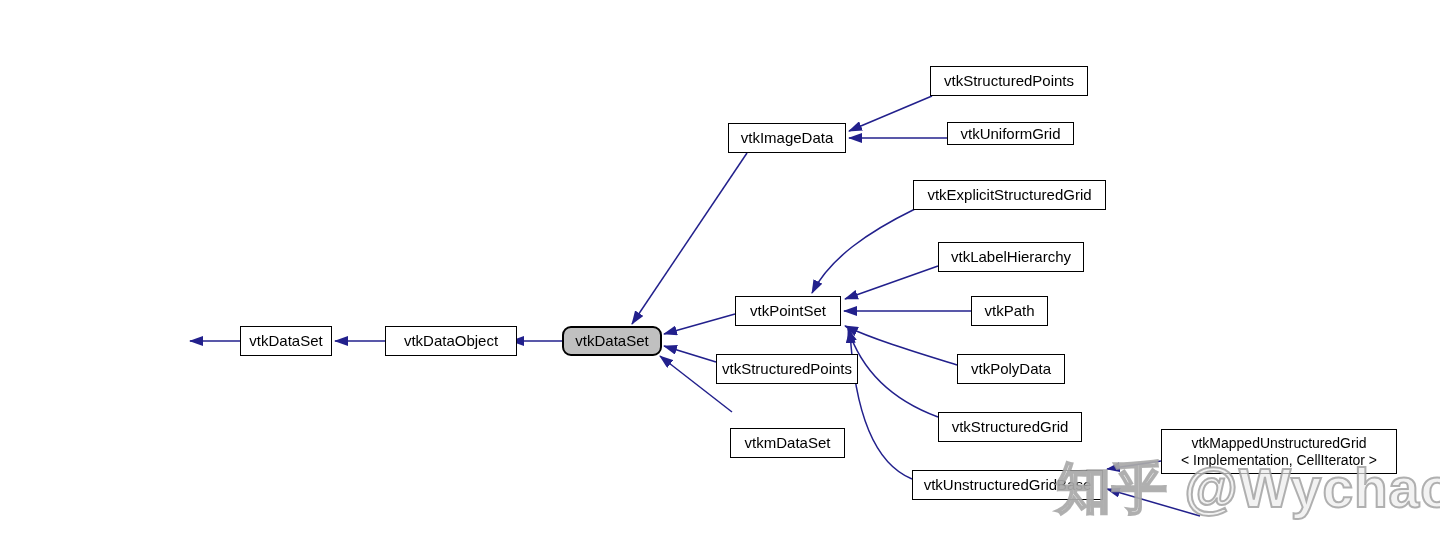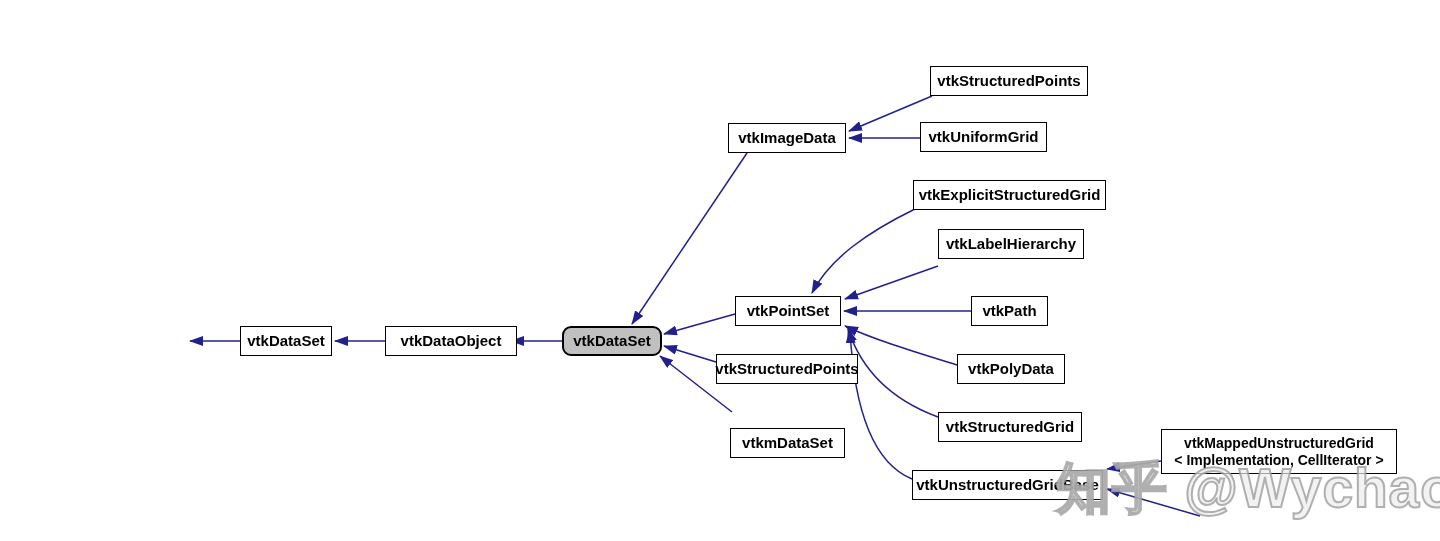--- a/index.html
+++ b/index.html
@@ -22,21 +22,20 @@
     position:absolute;
     box-sizing:border-box;
     border:1px solid var(--border);
     background:var(--fill);
     display:flex;flex-direction:column;
     align-items:center;justify-content:center;
     font-size:15px;color:#000;
     white-space:nowrap;
     cursor:pointer;
     line-height:1.2;
-    font-weight:bold;
   }
   .node.hl{background:var(--hl);border-width:2px;border-radius:9px;}
   .node.twoline{font-size:14px;}
   #watermark{
     position:absolute;
     left:1056px;top:452px;
     font-size:55px;
     font-weight:bold;
     letter-spacing:1px;
     color:rgba(255,255,255,0.55);
@@ -75,24 +74,24 @@
     <path d="M1161,461 L1107,469" marker-end="url(#arrow)"></path>
     <path d="M1200,516 L1107,489" marker-end="url(#arrow)"></path>
   </svg>
 
   <div class="node" style="left:240px;top:326px;width:92px;height:30px">vtkDataSet</div>
   <div class="node" style="left:385px;top:326px;width:132px;height:30px">vtkDataObject</div>
   <div class="node hl" style="left:562px;top:326px;width:100px;height:30px">vtkDataSet</div>
 
   <div class="node" style="left:728px;top:123px;width:118px;height:30px">vtkImageData</div>
   <div class="node" style="left:930px;top:66px;width:158px;height:30px">vtkStructuredPoints</div>
-  <div class="node" style="left:920px;top:122px;width:127px;height:30px">vtkUniformGrid</div>
+  <div class="node" style="left:947px;top:122px;width:127px;height:23px">vtkUniformGrid</div>
 
   <div class="node" style="left:913px;top:180px;width:193px;height:30px">vtkExplicitStructuredGrid</div>
-  <div class="node" style="left:938px;top:229px;width:146px;height:30px">vtkLabelHierarchy</div>
+  <div class="node" style="left:938px;top:242px;width:146px;height:30px">vtkLabelHierarchy</div>
   <div class="node" style="left:971px;top:296px;width:77px;height:30px">vtkPath</div>
   <div class="node" style="left:735px;top:296px;width:106px;height:30px">vtkPointSet</div>
   <div class="node" style="left:957px;top:354px;width:108px;height:30px">vtkPolyData</div>
   <div class="node" style="left:716px;top:354px;width:142px;height:30px">vtkStructuredPoints</div>
   <div class="node" style="left:730px;top:428px;width:115px;height:30px">vtkmDataSet</div>
   <div class="node" style="left:938px;top:412px;width:144px;height:30px">vtkStructuredGrid</div>
   <div class="node" style="left:912px;top:470px;width:191px;height:30px">vtkUnstructuredGridBase</div>
 
   <div class="node twoline" style="left:1161px;top:429px;width:236px;height:45px">
     <span>vtkMappedUnstructuredGrid</span>

